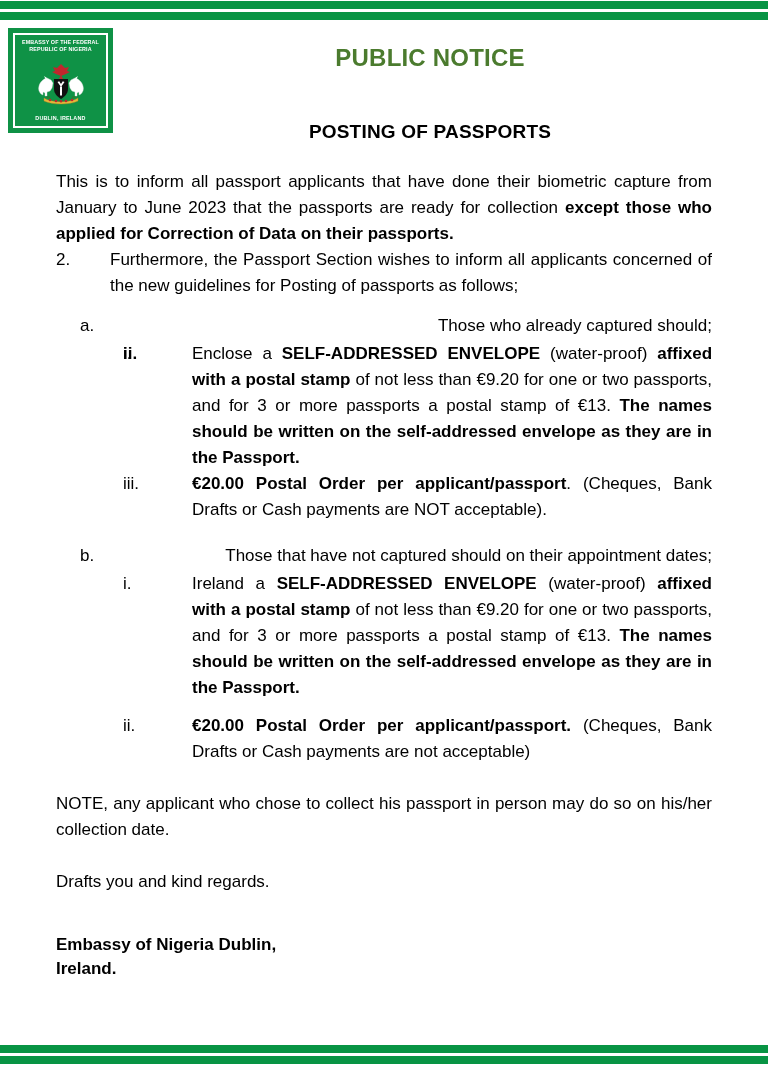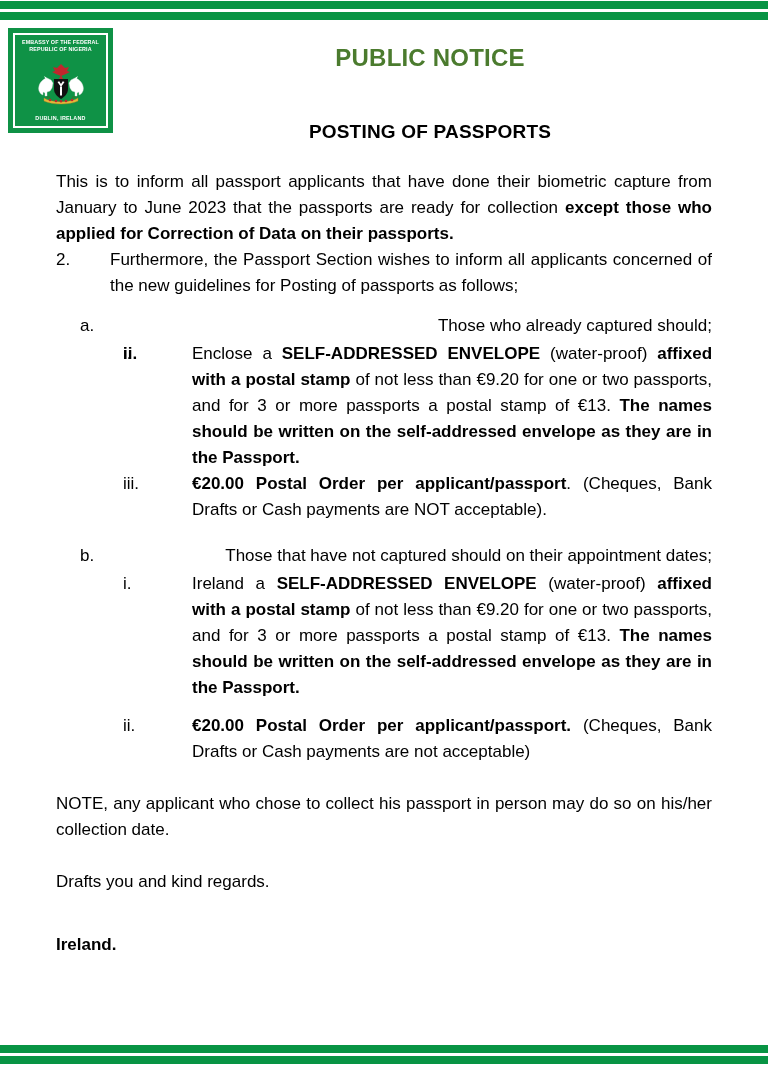--- a/index.html
+++ b/index.html
@@ -255,16 +255,17 @@
   <p class="note">NOTE, any applicant who chose to collect his passport in person may do so on his/her collection date.</p>
 
   <div class="gap-lg"></div>
 
   <p>Drafts you and kind regards.</p>
 
   <div class="gap-lg"></div>
   <div class="gap-sm"></div>
 
   <div class="signoff">
+    <div>Embassy of Nigeria Dublin,</div>
     <div>Ireland.</div>
   </div>
 
 </div>
 
 </body></html>

